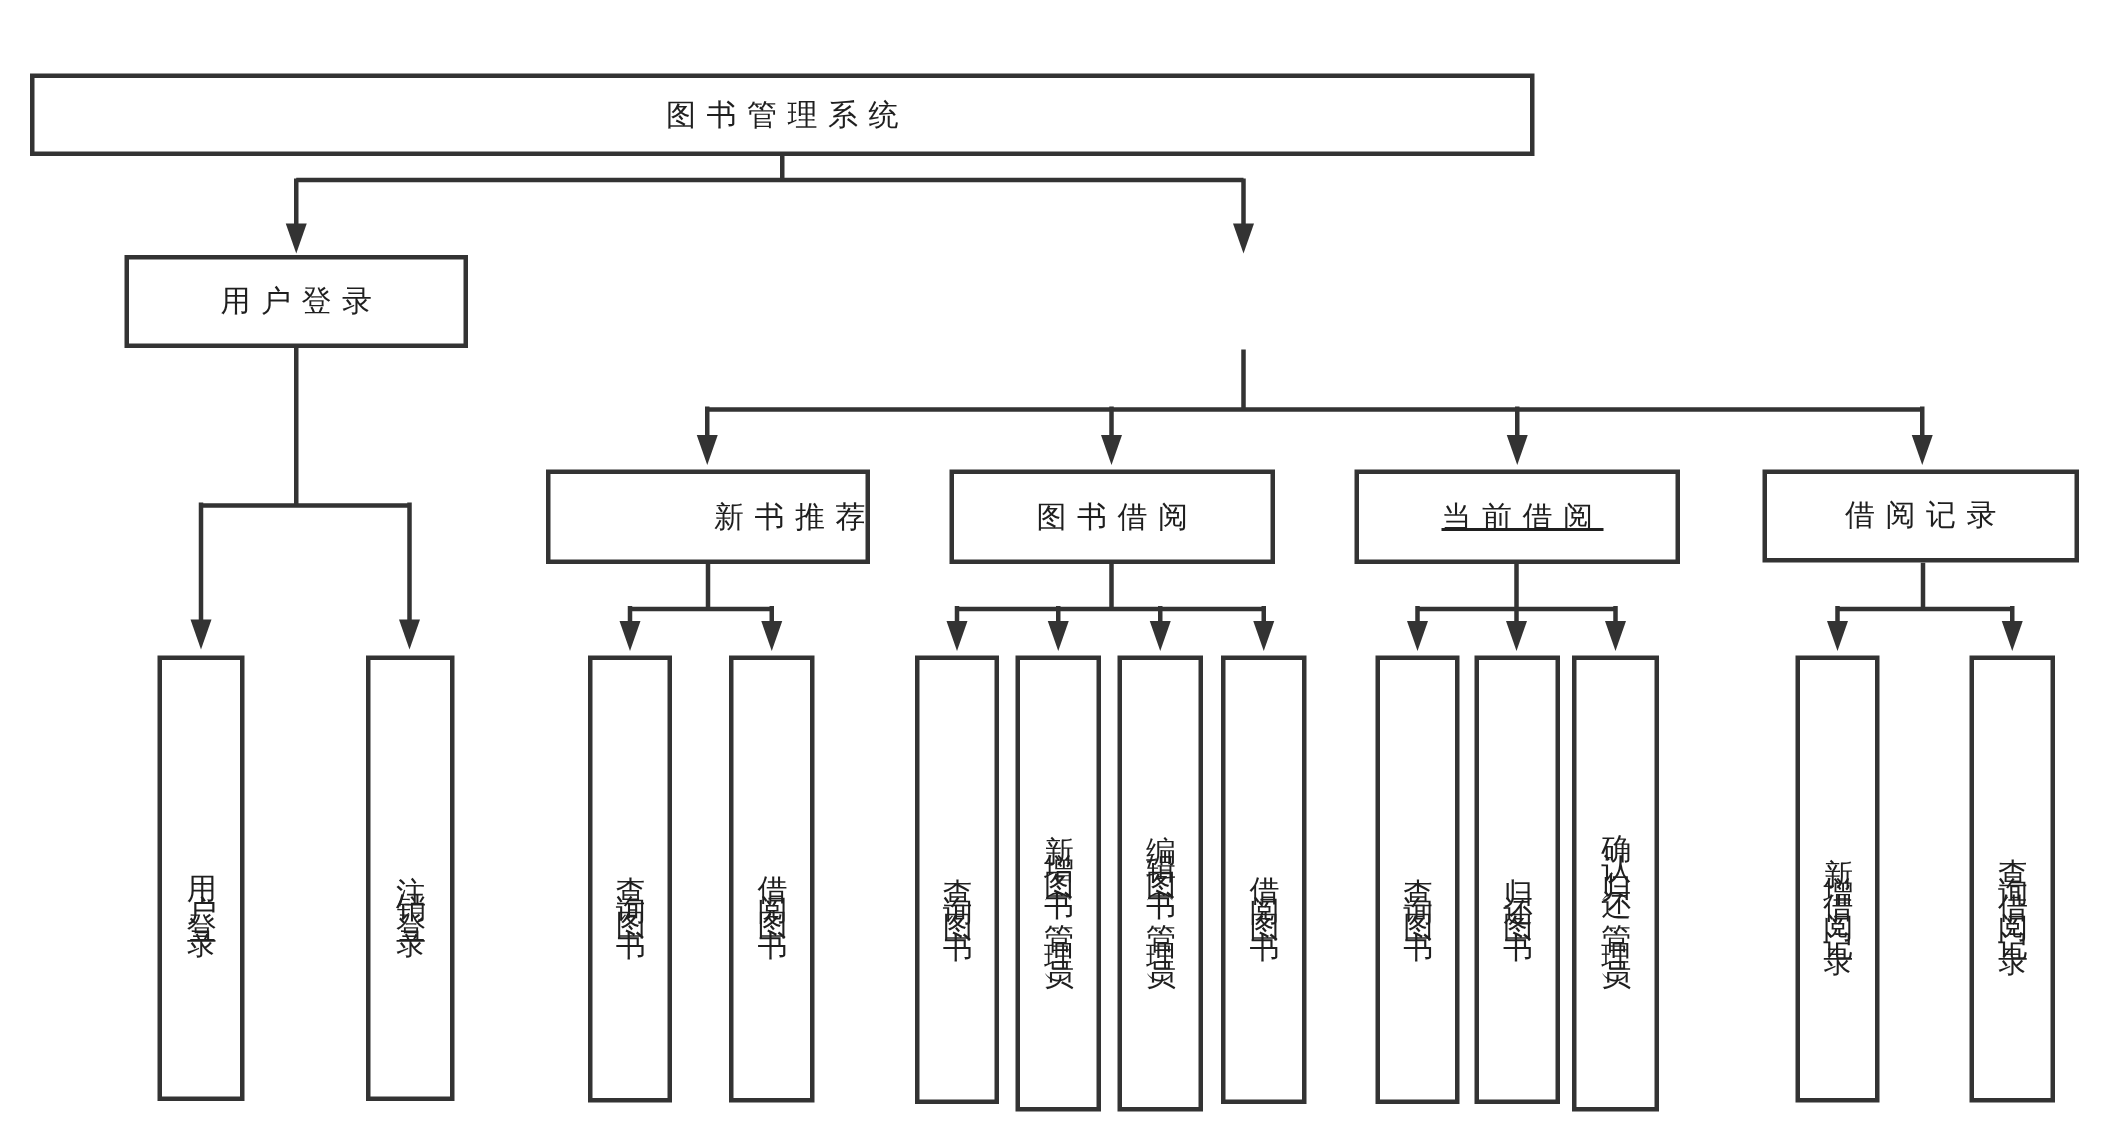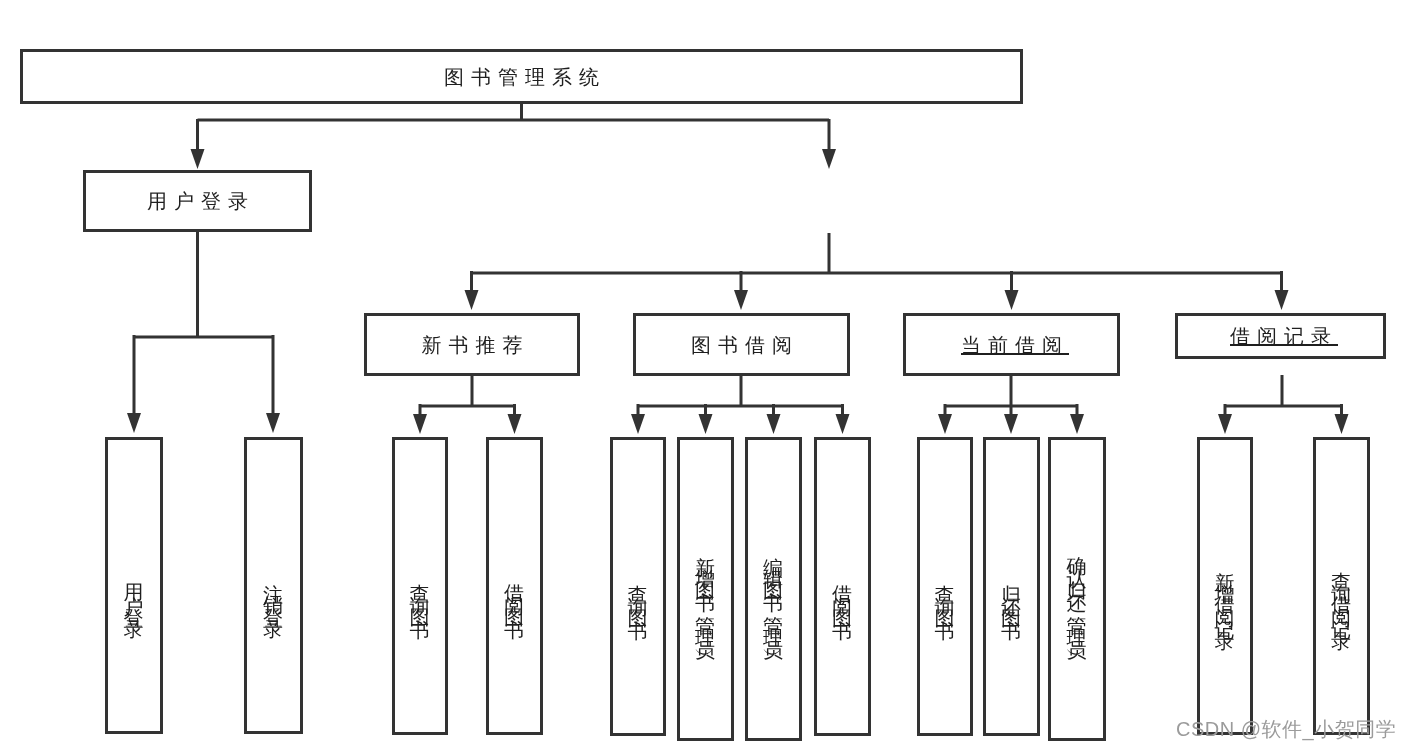--- a/index.html
+++ b/index.html
@@ -101,30 +101,30 @@
   </svg>
 
   <div class="box h" style="left:20px; top:13px; width:1003px; height:55px;margin-top:36px;">
     <span>图书管理系统</span>
   </div>
 
   <div class="box h" style="left:83px; top:170px; width:229px; height:62px;">
     <span>用户登录</span>
   </div>
 
-  <div class="box h" style="left:364px; top:313px; width:216px; height:63px;">
+  <div class="box h" style="left:364px; top:313px; width:216px; height:63px;justify-content:flex-end;">
     <span>新书推荐</span>
   </div>
   <div class="box h" style="left:633px; top:313px; width:217px; height:63px;">
     <span>图书借阅</span>
   </div>
   <div class="box h" style="left:903px; top:313px; width:217px; height:63px;text-decoration:underline;">
     <span>当前借阅</span>
   </div>
-  <div class="box h" style="left:1175px; top:313px; width:211px; height:46px;text-decoration:underline;">
+  <div class="box h" style="left:1175px; top:313px; width:211px; height:62px;">
     <span>借阅记录</span>
   </div>
 
   <div class="box v" style="left:105px; top:437px; width:58px; height:297px;">
     <span>用户登录</span>
   </div>
   <div class="box v" style="left:244px; top:437px; width:59px; height:297px;">
     <span>注销登录</span>
   </div>
 
@@ -158,15 +158,14 @@
     <span>确认归还（管理员）</span>
   </div>
 
   <div class="box v" style="left:1197px; top:437px; width:56px; height:298px;">
     <span>新增借阅记录</span>
   </div>
   <div class="box v" style="left:1313px; top:437px; width:57px; height:298px;">
     <span>查询借阅记录</span>
   </div>
 
-  <div class="watermark">CSDN @软件_小贺同学</div>
 
 </div>
 
 </body></html>

